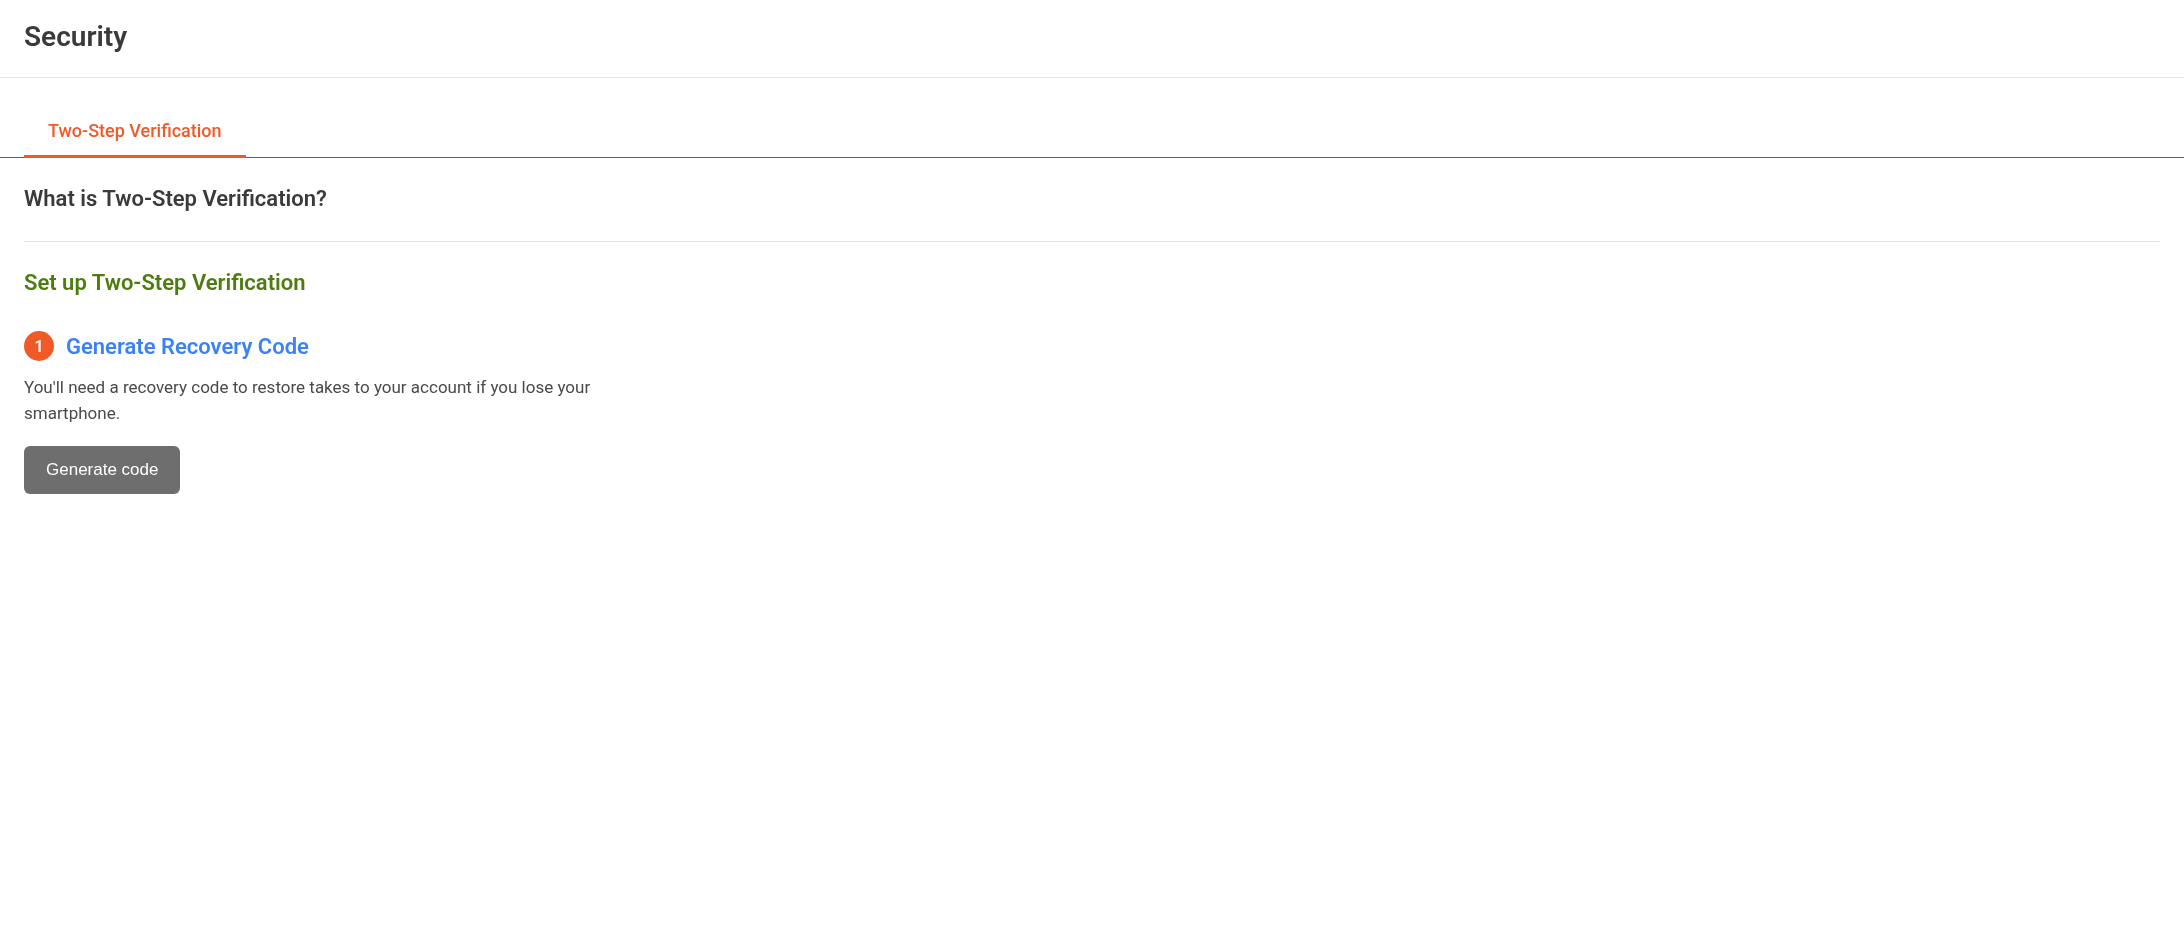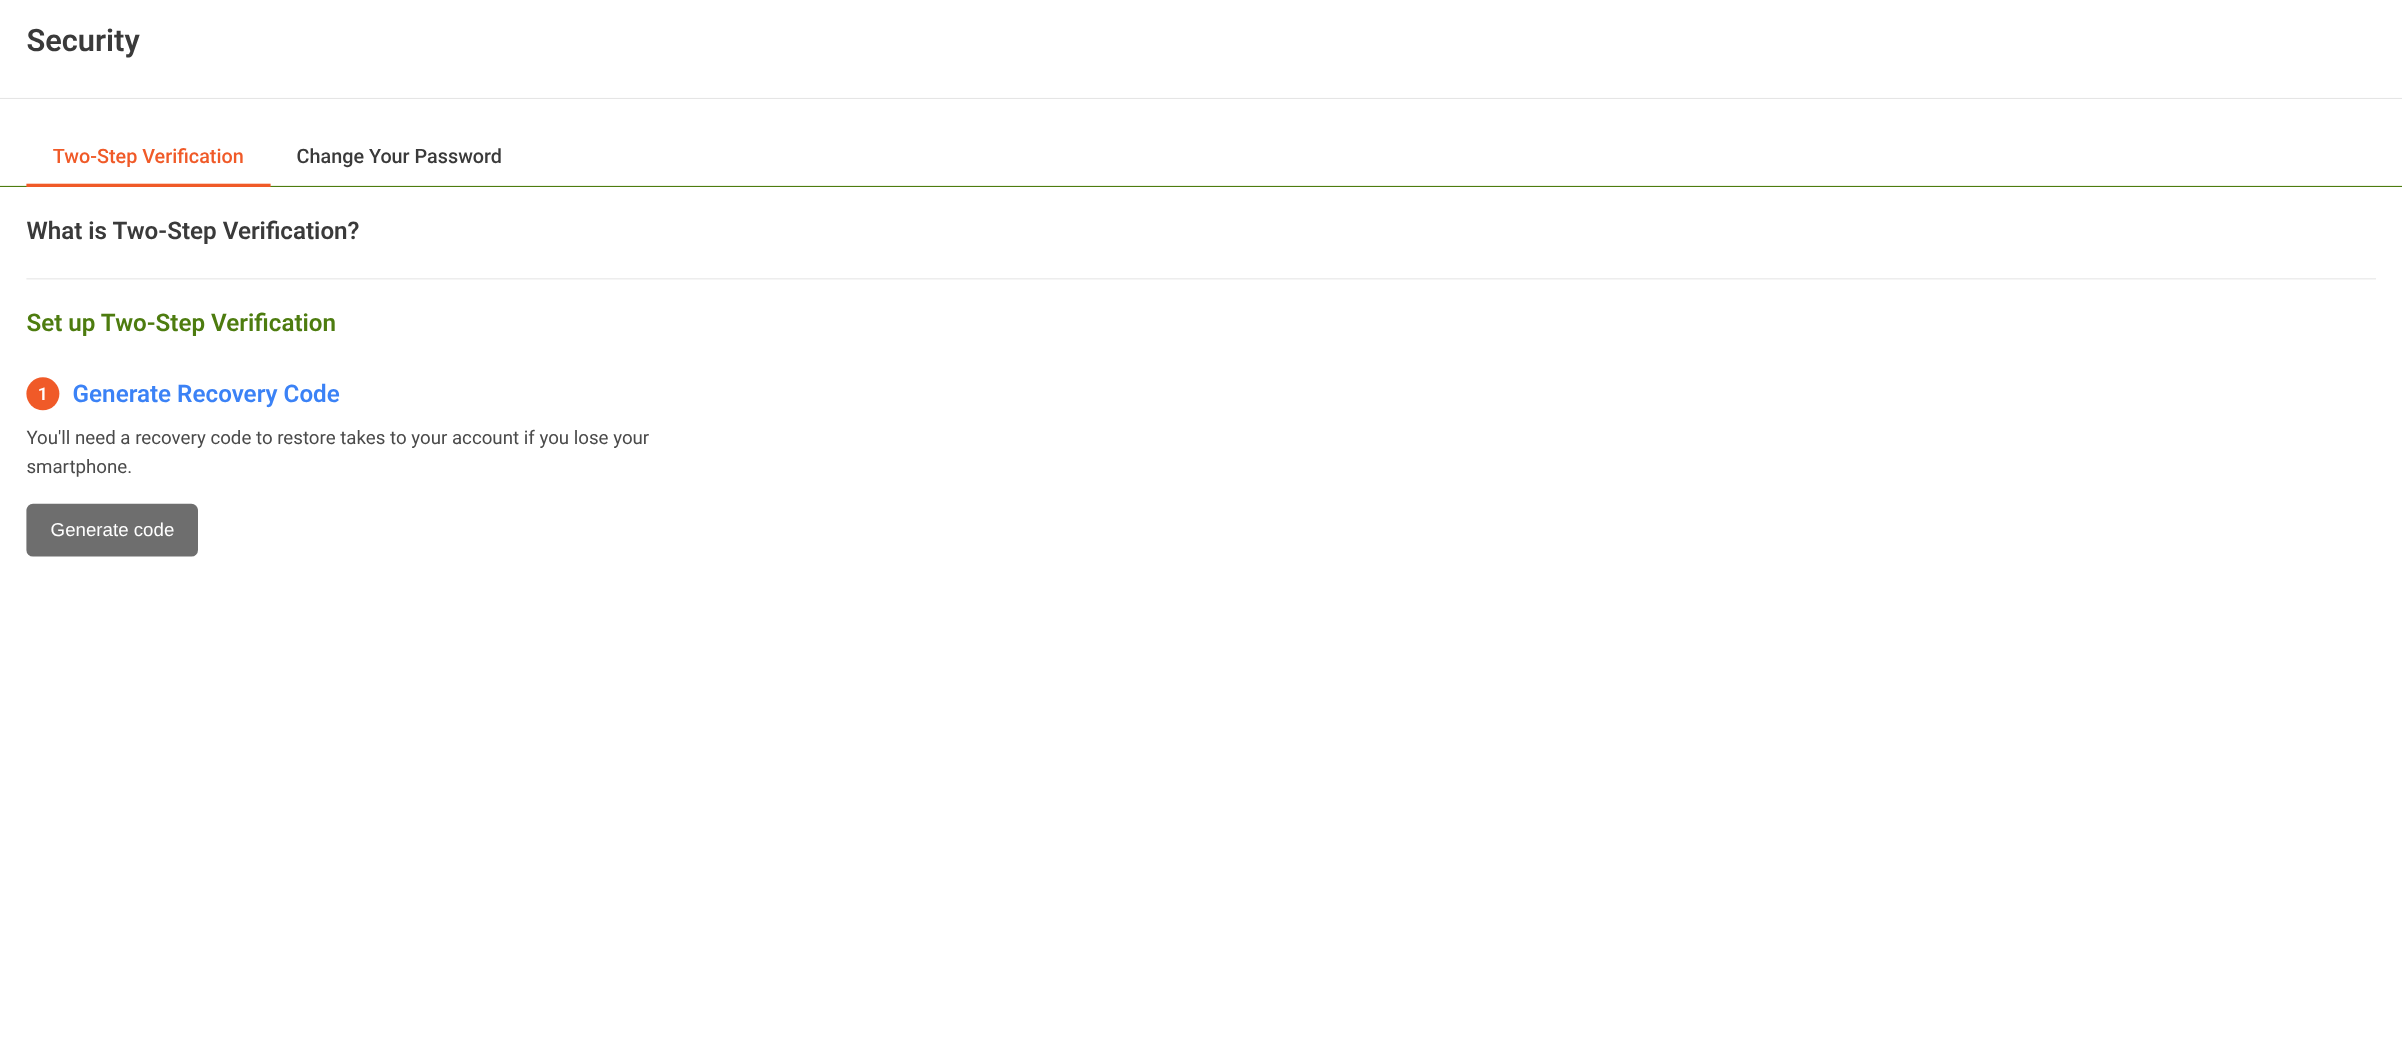--- a/index.html
+++ b/index.html
@@ -6,21 +6,21 @@
       margin: 0;
       padding: 0;
       box-sizing: border-box;
     }
     body {
       font-family: -apple-system, BlinkMacSystemFont, "Segoe UI", Roboto, Helvetica, Arial, sans-serif;
       background: #ffffff;
       color: #333333;
     }
     .page-header {
-      padding: 20px 24px 36px 24px;
+      padding: 20px 24px 24px 24px;
       border-bottom: 1px solid #e5e5e5;
     }
     .page-title {
       font-size: 28px;
       font-weight: 600;
       color: #3a3a3a;
     }
     .tabs {
       display: flex;
       padding: 0 24px;
@@ -111,21 +111,20 @@
   </style>
 </head>
 <body>
 
 <div class="page-header">
   <h1 class="page-title">Security</h1>
 </div>
 
 <div class="tabs">
   <div class="tab active">Two-Step Verification</div>
-  <div class="tab">Change Your Password</div>
 </div>
 
 <div class="content">
 
   <h2 class="section-heading">What is Two-Step Verification?</h2>
 
   <hr class="divider">
 
   <h2 class="setup-heading">Set up Two-Step Verification</h2>
 

